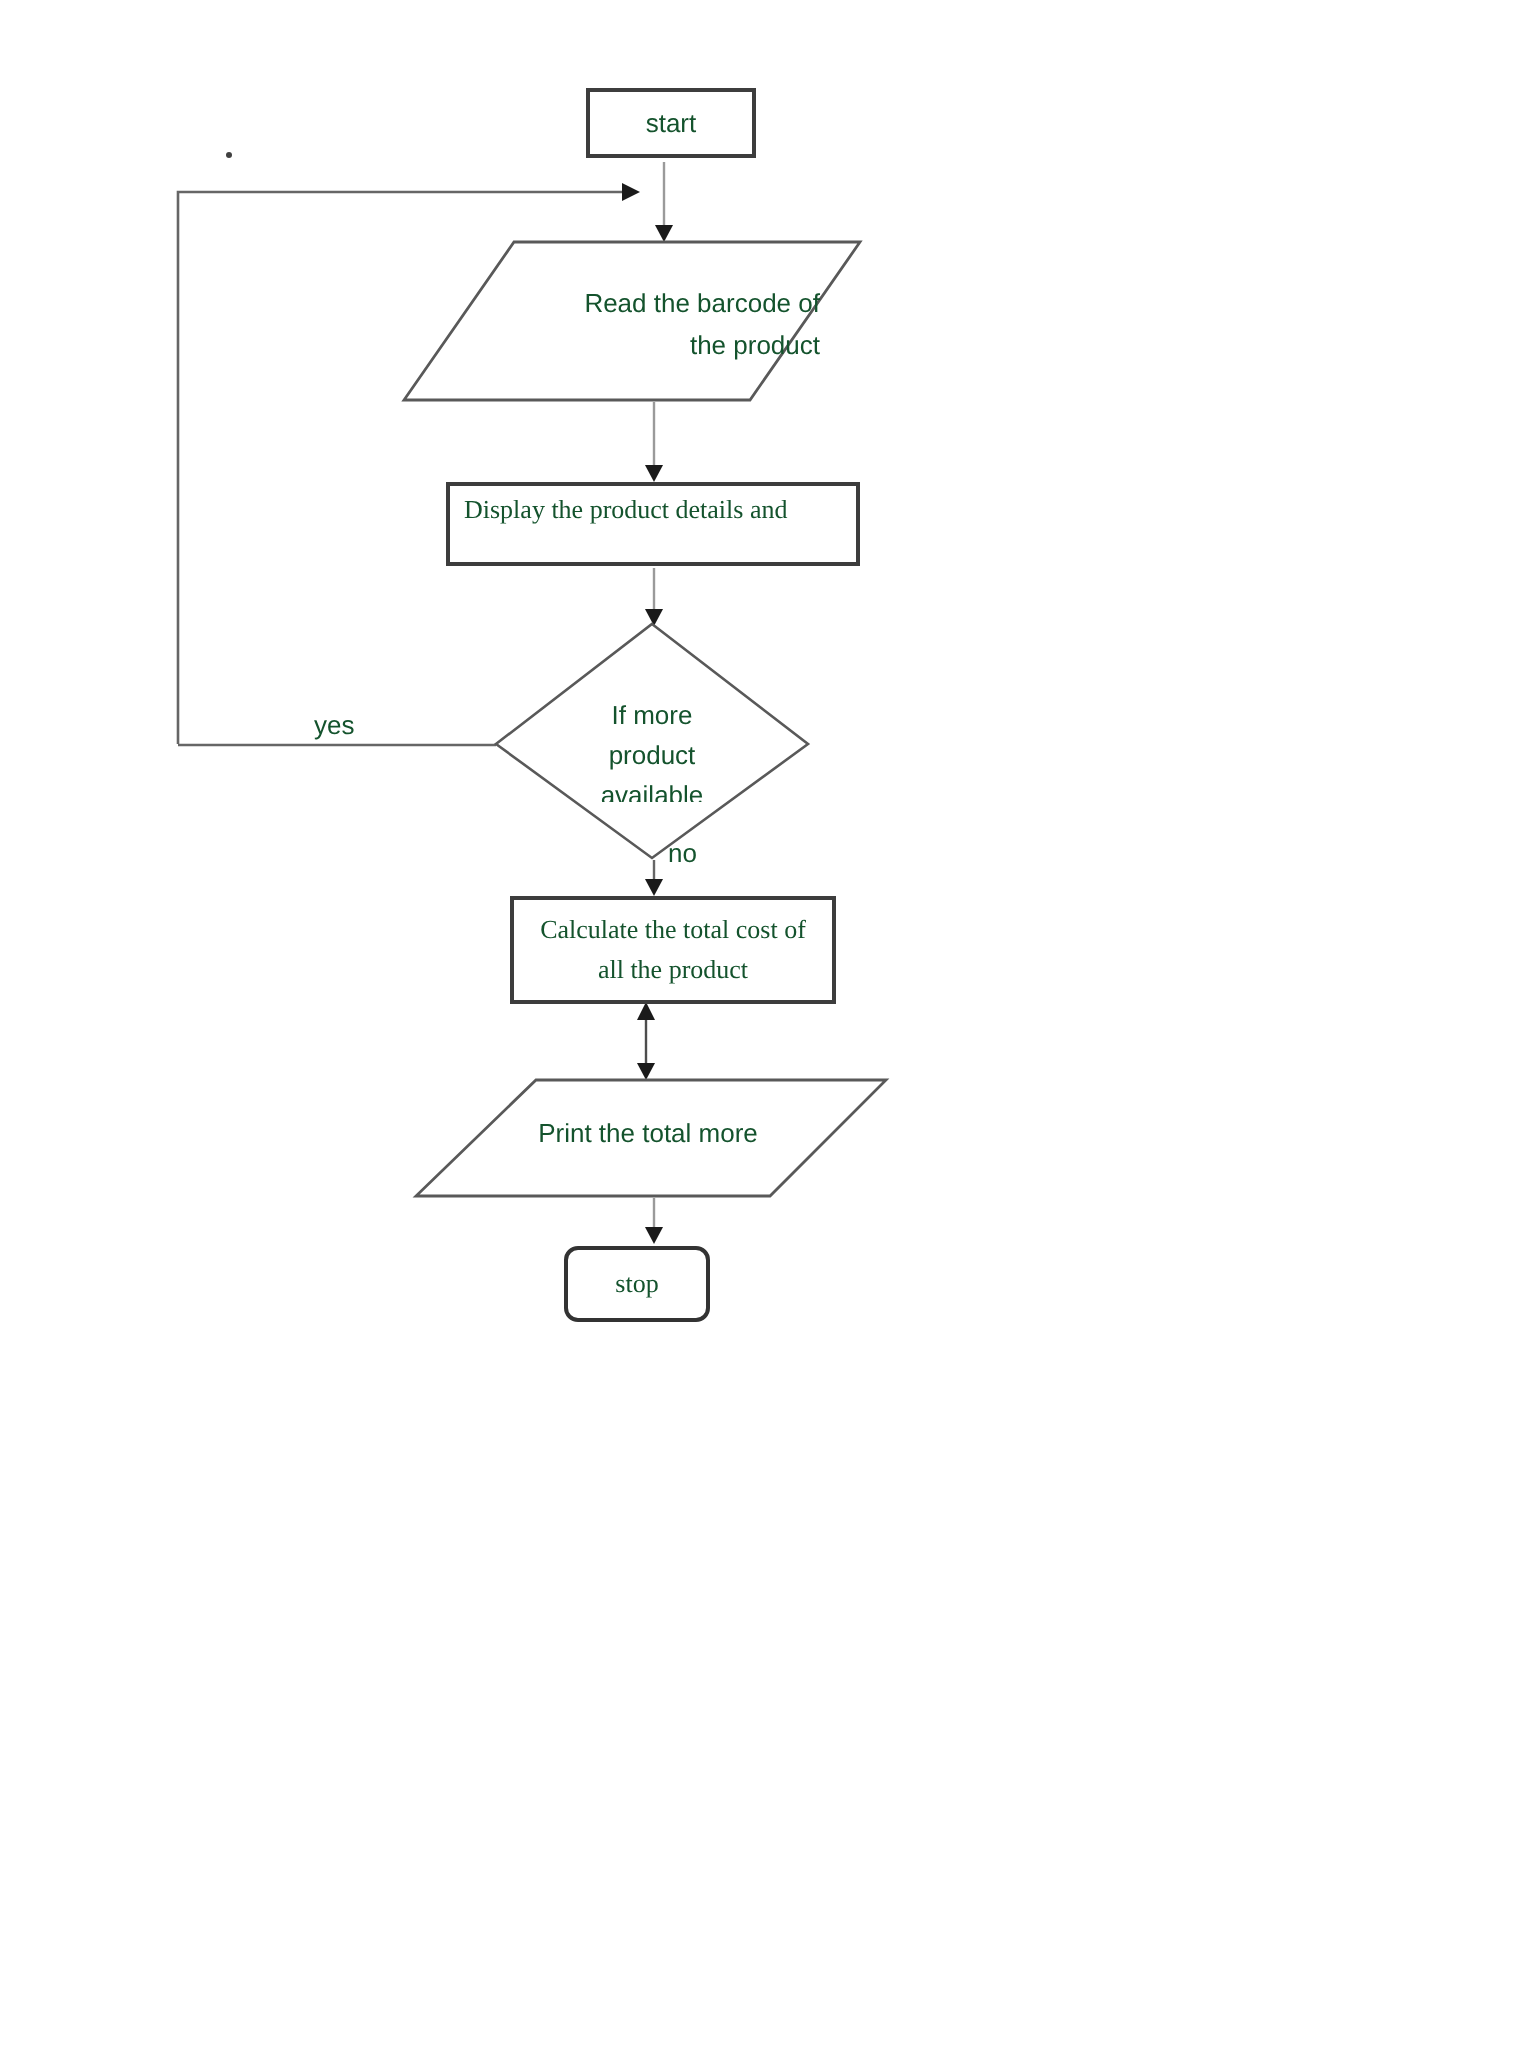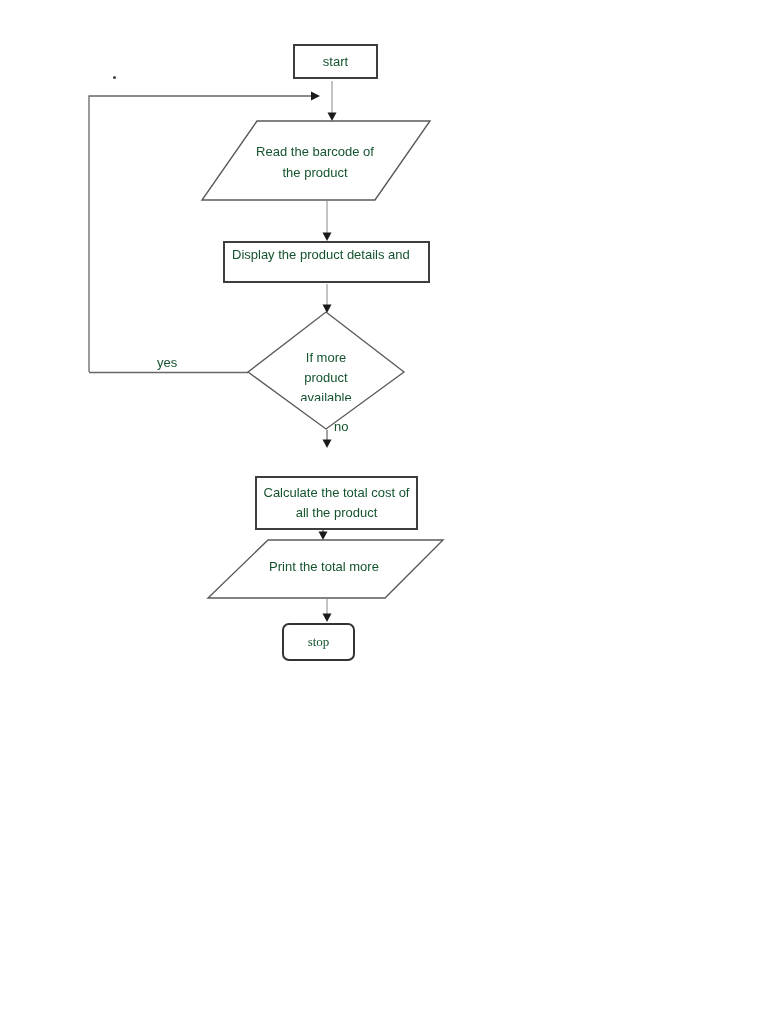--- a/index.html
+++ b/index.html
@@ -6,23 +6,23 @@
   .canvas {
     position:relative; width:768px; height:1024px; background:#ffffff;
     font-family:"Liberation Sans", sans-serif; color:#14532d; overflow:hidden;
   }
   .layer { position:absolute; left:0; top:0; width:768px; height:1024px; }
   .node { position:absolute; box-sizing:border-box; background:#ffffff; font-size:13px; }
   .terminator {
     border:2px solid #3d3d3d; display:flex; align-items:center; justify-content:center;
   }
   .rounded { border-radius:7px; border-color:#333333;font-family:Liberation Serif, serif; }
-  .process { border:2px solid #3d3d3d; }
+  .process { border:2px solid #3d3d3d;font-family:Liberation Serif, serif; }
   .process.left-text { padding:2px 7px; line-height:19px; text-align:left; }
-  .process.center-text { text-align:center; line-height:20px; padding-top:5px;margin-top:28px; }
+  .process.center-text { text-align:center; line-height:20px; padding-top:5px; }
   .float-label { position:absolute; font-size:13px; background:transparent; }
   .center-label { text-align:center; }
   .label-line { display:block; }
   .diamond-label {
     position:absolute; left:276px; top:348px; width:100px; height:53px;
     overflow:hidden; text-align:center; line-height:20px; font-size:13px;
   }
   .stray-dot {
     position:absolute; left:113px; top:76px; width:3px; height:3px;
     background:#404040; border-radius:50%;
@@ -66,21 +66,21 @@
     <line x1="327" y1="599" x2="327" y2="615" stroke="#9a9a9a" stroke-width="1.2"></line>
     <path d="M322.5,613.5 L331.5,613.5 L327,622 Z" fill="#1a1a1a"></path>
   </svg>
 
   <div class="stray-dot"></div>
 
   <div class="node terminator" style="left:293px; top:44px; width:85px; height:35px;">
     <span>start</span>
   </div>
 
-  <div class="float-label center-label" style="left:220px; top:141px; width:190px; line-height:21px;">
+  <div class="float-label center-label" style="left:220px; top:141px; width:190px; line-height:21px;text-align:right;">
     <span class="label-line">Read the barcode of</span>
     <span class="label-line">the product</span>
   </div>
 
   <div class="node process left-text" style="left:223px; top:241px; width:207px; height:42px;">
     <span class="label-line">Display the product details and</span>
   </div>
 
   <div class="diamond-label">
     <span class="label-line">If more</span>

